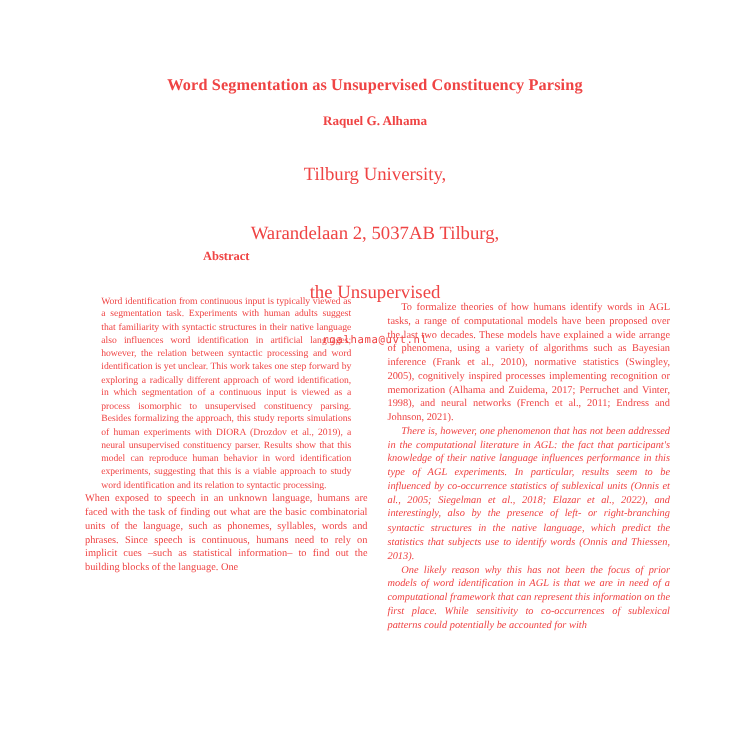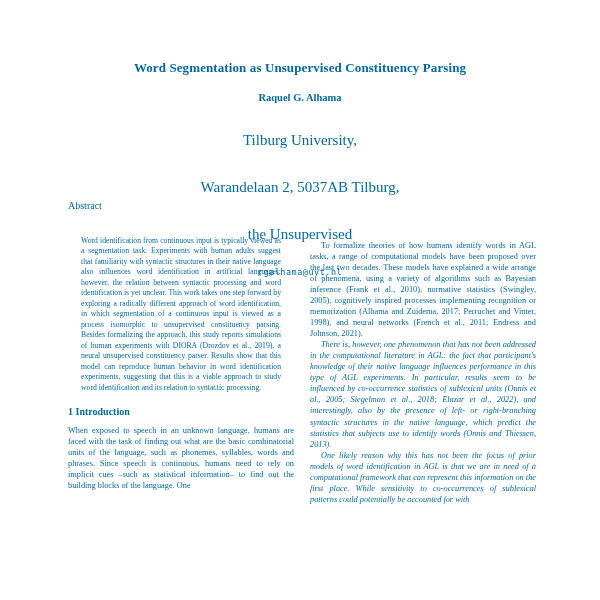--- a/index.html
+++ b/index.html
@@ -1,40 +1,40 @@
 <!DOCTYPE html>
 <html lang="en"><head>
 <meta charset="utf-8">
 <style>
   * { margin:0; padding:0; box-sizing:border-box; }
   html,body { background:#ffffff; }
   .page {
     position:relative;
     width:600px; height:600px;
     background:#ffffff;
-    color:#0369a1;
+    color:#ef4444;
     font-family:"Liberation Serif", serif;
     overflow:hidden;
   }
   .header { position:absolute; top:60px; left:0; width:600px; text-align:center; }
   .paper-title { font-size:13px; font-weight:bold; letter-spacing:0.1px; }
   .author-name { margin-top:16px; font-size:10.5px; font-weight:bold; }
   .affil { font-size:15px; line-height:1.28;margin-top:28px; }
   .email { margin-top:22px; font-family:"DejaVu Sans Mono", monospace; font-size:8.5px; letter-spacing:0.5px; }
 
   .col {
     position:absolute; top:200px;
     width:226px;
     text-align:justify;
   }
   .col-left  { left:68px; }
   .col-right { left:310px;margin-top:40px; }
 
   .abstract-heading {
-    font-weight:normal; font-size:10px; margin-bottom:7px;
+    text-align:center; font-weight:bold; font-size:10px; margin-bottom:7px;
   }
   .abstract-text {
     font-size:7.7px; line-height:1.36;
     padding:0 13px;
     text-align:justify;
     hyphens:auto;
     margin-top:25px;
   }
   .section-heading {
     font-weight:bold; font-size:10px;
@@ -59,21 +59,20 @@
     <div class="author-name">Raquel G. Alhama</div>
     <div class="affil">Tilburg University,</div>
     <div class="affil">Warandelaan 2, 5037AB Tilburg,</div>
     <div class="affil">the Unsupervised</div>
     <div class="email">rgalhama@uvt.nl</div>
   </div>
 
   <div class="col col-left">
     <div class="abstract-heading">Abstract</div>
     <div class="abstract-text">Word identification from continuous input is typically viewed as a segmentation task. Experiments with human adults suggest that familiarity with syntactic structures in their native language also influences word identification in artificial languages; however, the relation between syntactic processing and word identification is yet unclear. This work takes one step forward by exploring a radically different approach of word identification, in which segmentation of a continuous input is viewed as a process isomorphic to unsupervised constituency parsing. Besides formalizing the approach, this study reports simulations of human experiments with DIORA (Drozdov et al., 2019), a neural unsupervised constituency parser. Results show that this model can reproduce human behavior in word identification experiments, suggesting that this is a viable approach to study word identification and its relation to syntactic processing.</div>
-    <div class="section-heading">1 Introduction</div>
     <div class="body-text">When exposed to speech in an unknown language, humans are faced with the task of finding out what are the basic combinatorial units of the language, such as phonemes, syllables, words and phrases. Since speech is continuous, humans need to rely on implicit cues –such as statistical information– to find out the building blocks of the language. One</div>
   </div>
 
   <div class="col col-right">
     <div class="body-text indent">To formalize theories of how humans identify words in AGL tasks, a range of computational models have been proposed over the last two decades. These models have explained a wide arrange of phenomena, using a variety of algorithms such as Bayesian inference (Frank et al., 2010), normative statistics (Swingley, 2005), cognitively inspired processes implementing recognition or memorization (Alhama and Zuidema, 2017; Perruchet and Vinter, 1998), and neural networks (French et al., 2011; Endress and Johnson, 2021).</div>
     <div class="body-text indent">There is, however, one phenomenon that has not been addressed in the computational literature in AGL: the fact that participant's knowledge of their native language influences performance in this type of AGL experiments. In particular, results seem to be influenced by co-occurrence statistics of sublexical units (Onnis et al., 2005; Siegelman et al., 2018; Elazar et al., 2022), and interestingly, also by the presence of left- or right-branching syntactic structures in the native language, which predict the statistics that subjects use to identify words (Onnis and Thiessen, 2013).</div>
     <div class="body-text indent">One likely reason why this has not been the focus of prior models of word identification in AGL is that we are in need of a computational framework that can represent this information on the first place. While sensitivity to co-occurrences of sublexical patterns could potentially be accounted for with</div>
   </div>
 
 </div>

